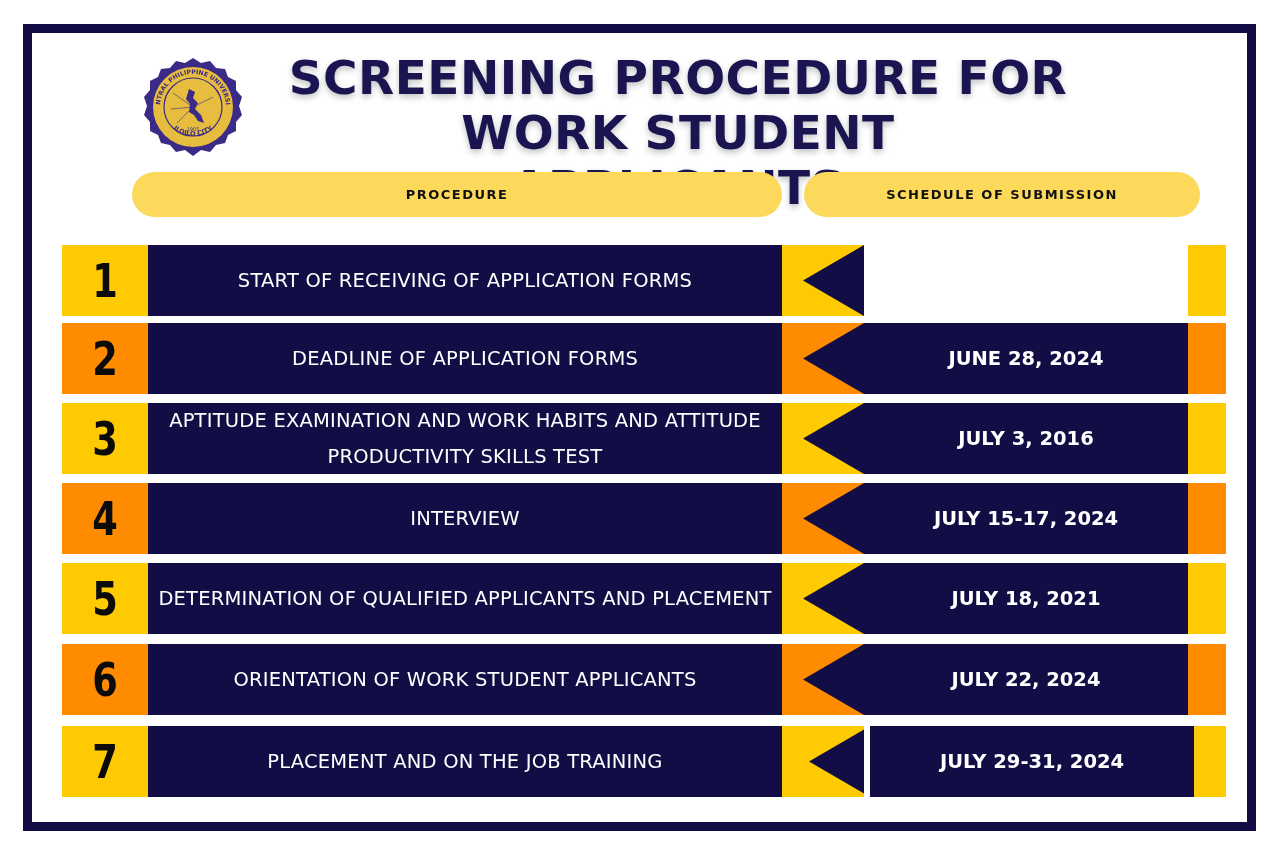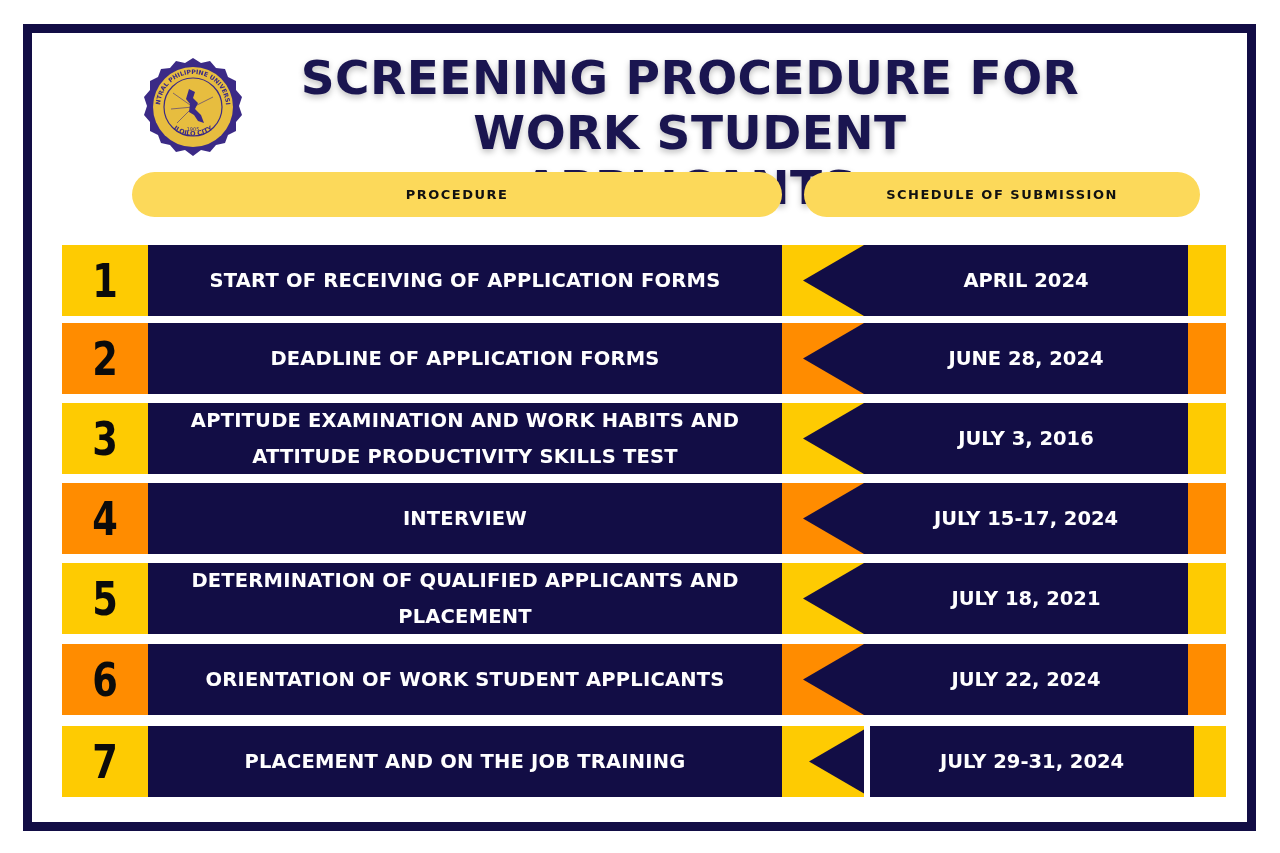--- a/index.html
+++ b/index.html
@@ -1,39 +1,39 @@
 <!DOCTYPE html>
 <html><head>
 <meta charset="utf-8">
 <style>
   html, body { margin:0; padding:0; }
   body { width:1280px; height:853px; background:#ffffff; position:relative; overflow:hidden;
          font-family: "DejaVu Sans", sans-serif; }
   .frame { position:absolute; left:23px; top:24px; width:1215px; height:789px;
            border:9px solid #120d45; background:#fff; }
   .seal { position:absolute; left:143px; top:57px; width:100px; height:100px; }
-  .title { position:absolute; left:300px; top:50px; width:780px; text-align:center;
+  .title { position:absolute; left:288px; top:50px; width:780px; text-align:center;
            color:#1a1550; font-family:"DejaVu Sans", sans-serif; font-weight:bold;
            font-size:47px; line-height:55px; letter-spacing:0.5px;
            text-shadow: 0 3px 6px rgba(0,0,0,0.25); }
   .pill { position:absolute; top:172px; height:45px; background:#fcd95a; border-radius:23px;
           display:flex; align-items:center; justify-content:center;
           font-family:"DejaVu Sans", sans-serif; font-weight:bold; font-size:13px;
           letter-spacing:1.5px; color:#111; }
   .pill.proc { left:132px; width:650px; }
   .pill.sched { left:804px; width:396px; }
   .row { position:absolute; left:62px; width:1164px; height:71px; }
   .num { position:absolute; left:0; top:0; width:86px; height:100%;
          display:flex; align-items:center; justify-content:center;
          font-family:"DejaVu Sans", sans-serif; font-weight:bold; font-size:46px; color:#0b0b0b;
          transform:scaleX(0.8); }
   .numbg { position:absolute; left:0; top:0; width:86px; height:100%; }
   .proc-cell { position:absolute; left:86px; top:0; width:634px; height:100%; background:#120d45;
                display:flex; align-items:center; justify-content:center; text-align:center;
-               color:#fff; font-family:"DejaVu Sans", sans-serif; font-weight:bold; font-size:19.5px;
+               color:#fff; font-family:"DejaVu Sans", sans-serif; font-weight:normal; font-size:19.5px;
                line-height:36px; letter-spacing:0.2px; padding:0 10px; box-sizing:border-box; }
   .chev { position:absolute; left:720px; top:0; width:82px; height:100%; }
   .date-cell { position:absolute; left:802px; top:0; width:324px; height:100%; background:#120d45;
                display:flex; align-items:center; justify-content:center;
                color:#fff; font-family:"DejaVu Sans", sans-serif; font-weight:bold; font-size:19.5px; }
   .cap { position:absolute; left:1126px; top:0; width:38px; height:100%; }
 </style>
 </head>
 <body>
 
@@ -71,21 +71,20 @@
 
 <div id="rows">
     <div class="row" style="top: 245px;">
       <div class="numbg" style="background:#fecb02"></div>
       <div class="num">1</div>
       <div class="proc-cell">START OF RECEIVING OF APPLICATION FORMS</div>
       <svg class="chev" viewBox="0 0 82 71" preserveAspectRatio="none">
         <rect x="0" y="0" width="82" height="71" fill="#fecb02"></rect>
         <polygon points="82,0 21,35.5 82,71" fill="#120d45"></polygon>
       </svg>
-      <div class="date-cell" style="left:802px;width:324px">APRIL 2024</div>
       <div class="cap" style="left:1126px;width:38px;background:#fecb02"></div>
     </div>
     <div class="row" style="top: 323px;">
       <div class="numbg" style="background:#ff8c00"></div>
       <div class="num">2</div>
       <div class="proc-cell">DEADLINE OF APPLICATION FORMS</div>
       <svg class="chev" viewBox="0 0 82 71" preserveAspectRatio="none">
         <rect x="0" y="0" width="82" height="71" fill="#ff8c00"></rect>
         <polygon points="82,0 21,35.5 82,71" fill="#120d45"></polygon>
       </svg>

